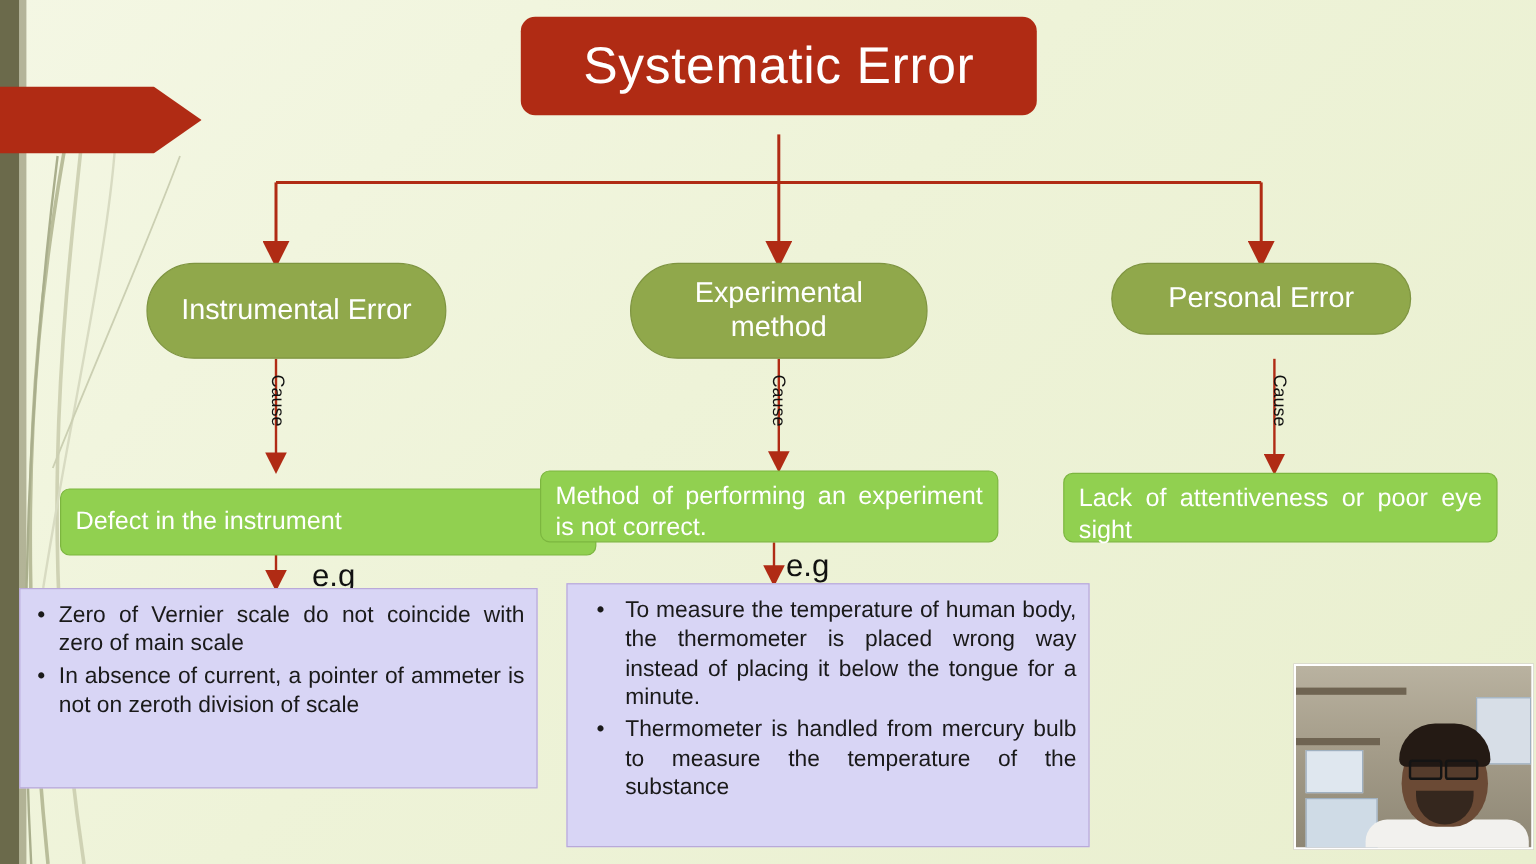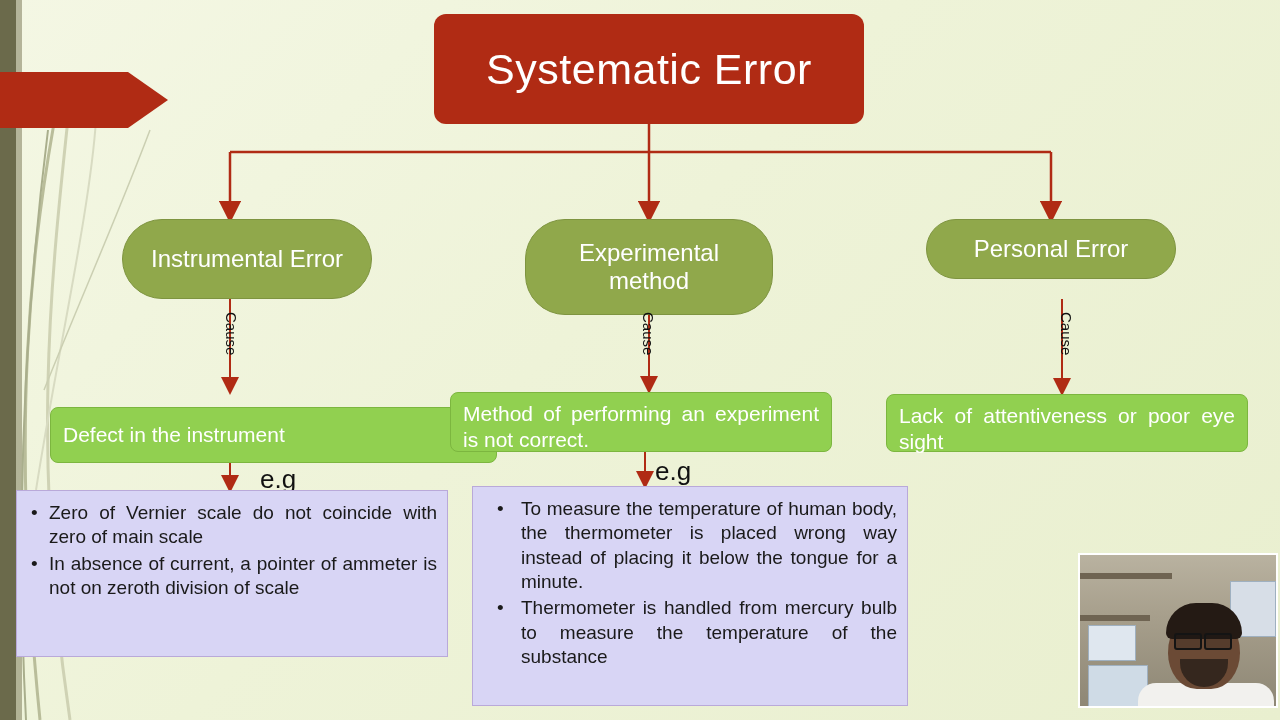--- a/index.html
+++ b/index.html
@@ -39,21 +39,21 @@
   
   .red-tag {
     position: absolute;
     left: 0; top: 72px;
     width: 168px; height: 56px;
   }
   
   .title-box {
     position: absolute;
     left: 434px; top: 14px;
-    width: 430px; height: 110px;
+    width: 430px; height: 82px;
     background: #b02b14;
     border-radius: 12px;
     display: flex;
     align-items: center;
     justify-content: center;
     color: #fff;
     font-size: 43px;
     letter-spacing: .5px;
   }
   
@@ -66,21 +66,21 @@
     display: flex;
     align-items: center;
     justify-content: center;
     text-align: center;
     font-size: 24px;
     line-height: 1.15;
     padding: 0 12px;
     box-sizing: border-box;
   }
   #pill-instrumental { left: 122px; top: 219px; width: 250px; height: 80px; }
-  #pill-experimental { left: 525px; top: 219px; width: 248px; height: 96px; justify-content: flex-end; }
+  #pill-experimental { left: 525px; top: 219px; width: 248px; height: 80px; justify-content: flex-end; }
   #pill-personal     { left: 926px; top: 219px; width: 250px; height: 60px; }
 
   
   .stmt {
     position: absolute;
     background: #91d050;
     border: 1px solid #7cb63f;
     border-radius: 8px;
     color: #ffffff;
     font-size: 21px;

